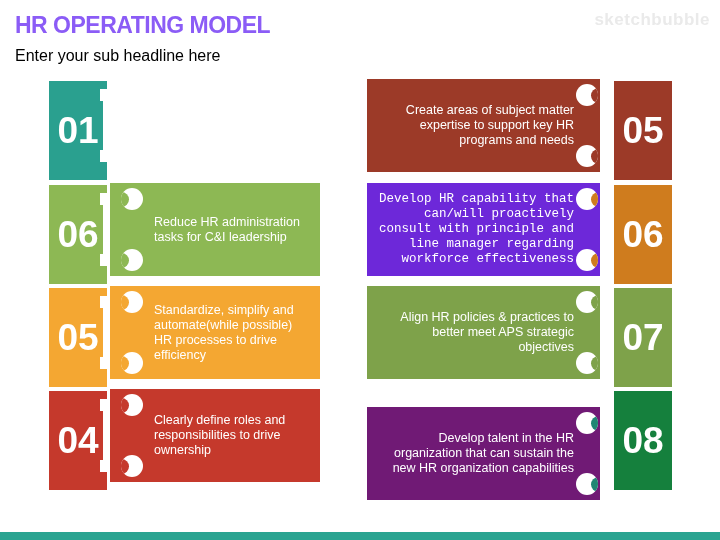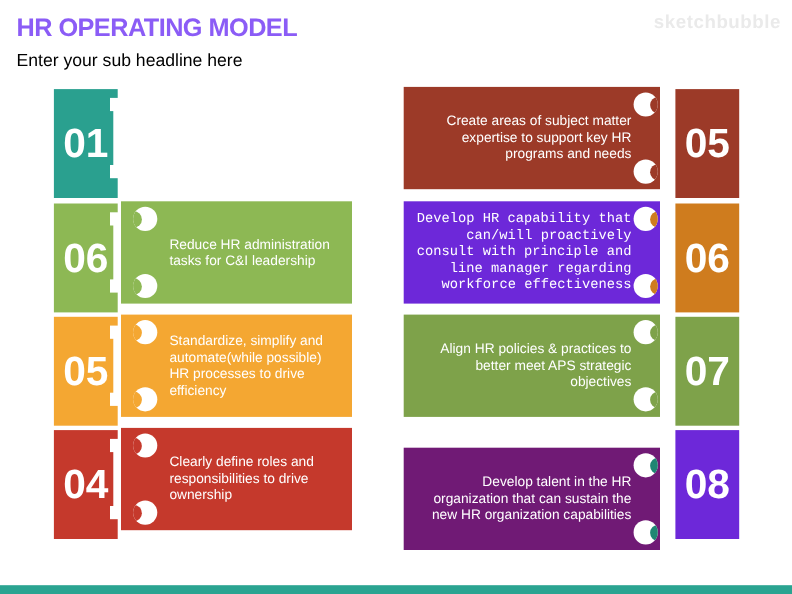--- a/index.html
+++ b/index.html
@@ -157,21 +157,21 @@
       </span>
     <span class="knob k2">
         <i class="bite" style="background-color: rgb(197, 57, 44);"></i>
       </span>
     <p>Clearly define roles and responsibilities to drive ownership</p>
   </div>
 </div>
 <div class="row r4 right">
   <div class="tab t1"></div>
   <div class="tab t2"></div>
-  <div class="num" style="background-color: #6d28d9;">
+  <div class="num" style="background-color: #15803d;">
       <span>08</span>
     </div>
   <div class="text" style="background-color: #701a75; margin-top: 18px;">
     <span class="knob k1">
         <i class="bite" style="background-color: rgb(31, 134, 115);"></i>
       </span>
     <span class="knob k2">
         <i class="bite" style="background-color: rgb(31, 134, 115);"></i>
       </span>
     <p>Develop talent in the HR organization that can sustain the new HR organization capabilities</p>

